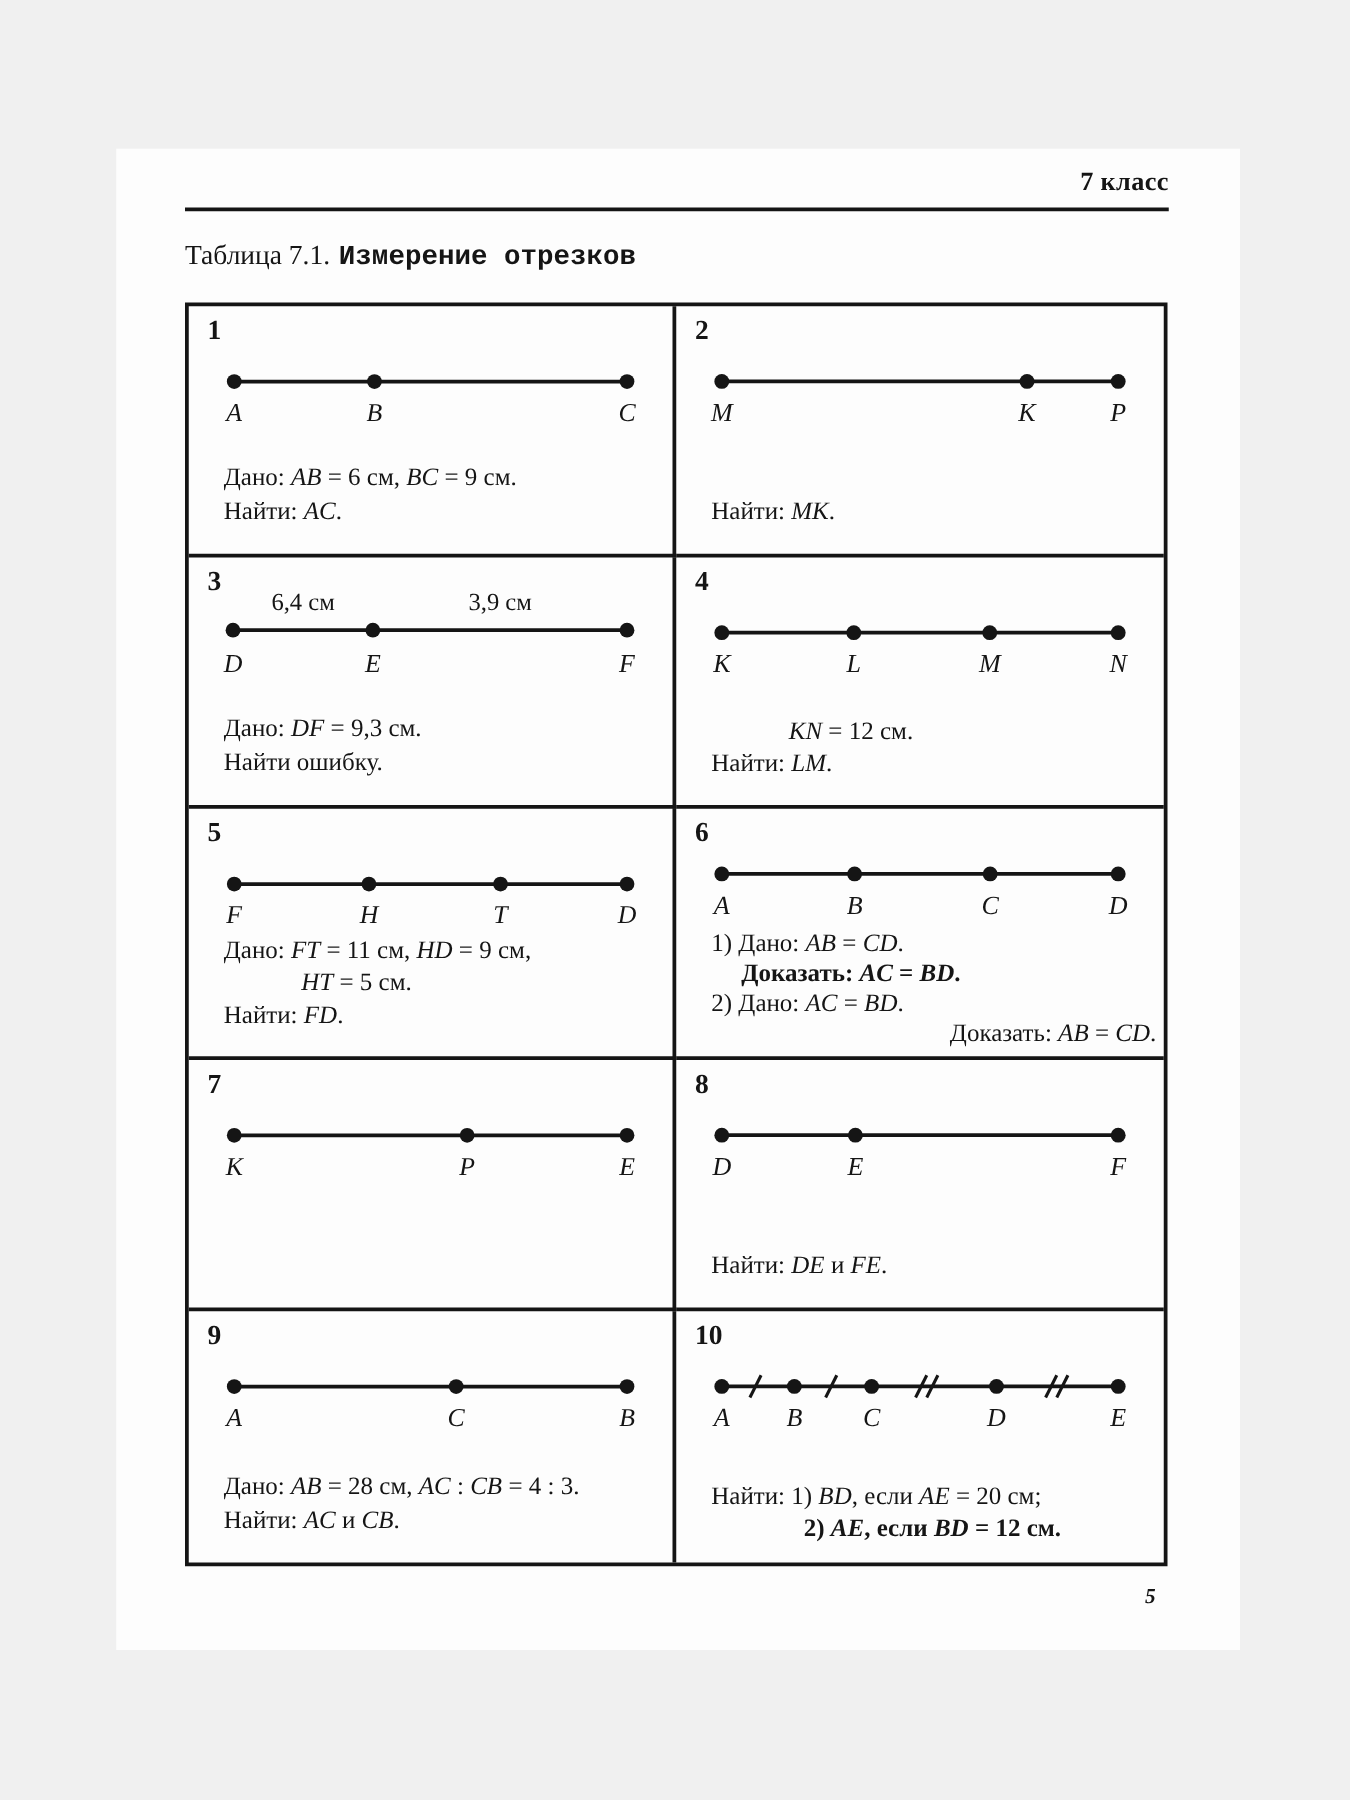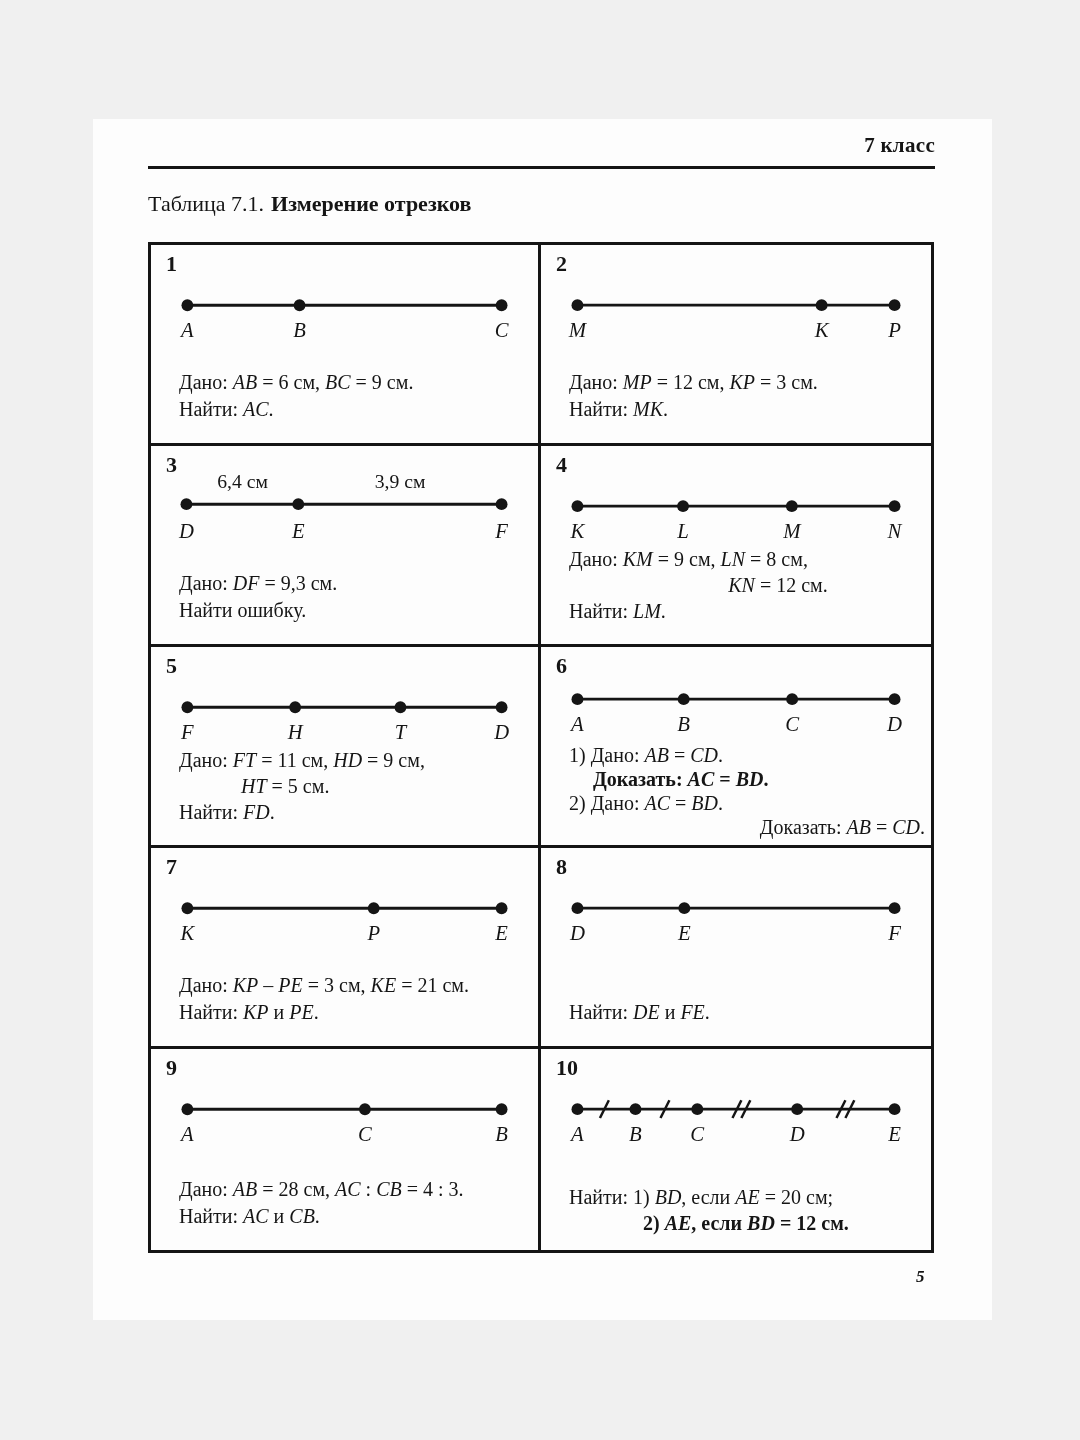--- a/index.html
+++ b/index.html
@@ -8,21 +8,21 @@
     --ink:#151515;
   }
   html,body{margin:0;padding:0;}
   body{background:var(--backdrop);font-family:"Liberation Serif","DejaVu Serif",serif;color:var(--ink);}
   .canvas{position:relative;width:1080px;height:1440px;background:var(--backdrop);overflow:hidden;}
   .page{position:absolute;left:93px;top:119px;width:899px;height:1201px;background:var(--paper);}
   .hdr{position:absolute;top:14px;left:55px;width:787px;text-align:right;
        font-size:21px;font-weight:bold;letter-spacing:.3px;}
   .rule{position:absolute;top:47px;left:55px;width:787px;height:3px;background:var(--ink);}
   .title{position:absolute;top:72px;left:55px;font-size:22px;white-space:nowrap;}
-  .title b{margin-left:7px;}
+  .title b{margin-left:7px;font-family:Liberation Mono, monospace;}
   .ptable{position:absolute;top:123px;left:55px;width:786px;height:1011px;
           border:3px solid var(--ink);box-sizing:border-box;
           display:grid;grid-template-columns:1fr 1fr;grid-template-rows:repeat(5,1fr);}
   .cell{position:relative;display:flex;flex-direction:column;box-sizing:border-box;overflow:hidden;}
   .cell.colL{border-right:3px solid var(--ink);}
   .cell.rowN{border-bottom:3px solid var(--ink);}
   .num{position:absolute;top:6px;left:15px;font-size:22px;font-weight:bold;}
   .diagram{margin:48px 30px 0 30px;height:auto;}
   .diagram svg{display:block;width:100%;overflow:visible;}
   .c2 .diagram{margin-top:26px;margin-left:29px;}  
@@ -69,21 +69,20 @@
               <line x1="6.5" y1="12" x2="326.5" y2="12" stroke="var(--ink)" stroke-width="3"></line>
               <circle cx="6.5" cy="12" r="6" fill="var(--ink)"></circle>
               <text x="6.5" y="44" text-anchor="middle" font-size="21" font-style="italic" fill="var(--ink)">M</text>
               <circle cx="252.9" cy="12" r="6" fill="var(--ink)"></circle>
               <text x="252.9" y="44" text-anchor="middle" font-size="21" font-style="italic" fill="var(--ink)">K</text>
               <circle cx="326.5" cy="12" r="6" fill="var(--ink)"></circle>
               <text x="326.5" y="44" text-anchor="middle" font-size="21" font-style="italic" fill="var(--ink)">P</text>
             </svg>
           </div>
         <div class="problem">
-            <div>Дано: <i>MP</i> = 12 см, <i>KP</i> = 3 см.</div>
             <div>Найти: <i>MK</i>.</div>
           </div>
       </div>
       <div class="cell c2 colL rowN">
         <div class="num">3</div>
         <div class="diagram">
             <svg viewBox="0 0 333 84" style="height: 84px;">
               <line x1="6.5" y1="32" x2="326.5" y2="32" stroke="var(--ink)" stroke-width="3"></line>
               <text x="63.459999999999994" y="16" text-anchor="middle" font-size="20" fill="var(--ink)">6,4 см</text>
               <text x="223.46" y="16" text-anchor="middle" font-size="20" fill="var(--ink)">3,9 см</text>
@@ -109,22 +108,21 @@
               <text x="6.5" y="44" text-anchor="middle" font-size="21" font-style="italic" fill="var(--ink)">K</text>
               <circle cx="113.06" cy="12" r="6" fill="var(--ink)"></circle>
               <text x="113.06" y="44" text-anchor="middle" font-size="21" font-style="italic" fill="var(--ink)">L</text>
               <circle cx="222.82000000000002" cy="12" r="6" fill="var(--ink)"></circle>
               <text x="222.82000000000002" y="44" text-anchor="middle" font-size="21" font-style="italic" fill="var(--ink)">M</text>
               <circle cx="326.5" cy="12" r="6" fill="var(--ink)"></circle>
               <text x="326.5" y="44" text-anchor="middle" font-size="21" font-style="italic" fill="var(--ink)">N</text>
             </svg>
           </div>
         <div class="problem">
-            <div>Дано: <i>KM</i> = 9 см, <i>LN</i> = 8 см,</div>
-            <div style="padding-left: 62px; text-align: center;"><i>KN</i> = 12 см.</div>
+            <div style="padding-left: 62px;"><i>KN</i> = 12 см.</div>
             <div>Найти: <i>LM</i>.</div>
           </div>
       </div>
       <div class="cell c4 colL rowN">
         <div class="num">5</div>
         <div class="diagram">
             <svg viewBox="0 0 333 52" style="height: 52px;">
               <line x1="6.5" y1="12" x2="326.5" y2="12" stroke="var(--ink)" stroke-width="3"></line>
               <circle cx="6.5" cy="12" r="6" fill="var(--ink)"></circle>
               <text x="6.5" y="44" text-anchor="middle" font-size="21" font-style="italic" fill="var(--ink)">F</text>
@@ -169,24 +167,20 @@
         <div class="diagram">
             <svg viewBox="0 0 333 52" style="height: 52px;">
               <line x1="6.5" y1="12" x2="326.5" y2="12" stroke="var(--ink)" stroke-width="3"></line>
               <circle cx="6.5" cy="12" r="6" fill="var(--ink)"></circle>
               <text x="6.5" y="44" text-anchor="middle" font-size="21" font-style="italic" fill="var(--ink)">K</text>
               <circle cx="196.26" cy="12" r="6" fill="var(--ink)"></circle>
               <text x="196.26" y="44" text-anchor="middle" font-size="21" font-style="italic" fill="var(--ink)">P</text>
               <circle cx="326.5" cy="12" r="6" fill="var(--ink)"></circle>
               <text x="326.5" y="44" text-anchor="middle" font-size="21" font-style="italic" fill="var(--ink)">E</text>
             </svg>
-          </div>
-        <div class="problem">
-            <div>Дано: <i>KP</i> – <i>PE</i> = 3 см, <i>KE</i> = 21 см.</div>
-            <div>Найти: <i>KP</i> и <i>PE</i>.</div>
           </div>
       </div>
       <div class="cell c7 rowN">
         <div class="num">8</div>
         <div class="diagram">
             <svg viewBox="0 0 333 52" style="height: 52px;">
               <line x1="6.5" y1="12" x2="326.5" y2="12" stroke="var(--ink)" stroke-width="3"></line>
               <circle cx="6.5" cy="12" r="6" fill="var(--ink)"></circle>
               <text x="6.5" y="44" text-anchor="middle" font-size="21" font-style="italic" fill="var(--ink)">D</text>
               <circle cx="114.34" cy="12" r="6" fill="var(--ink)"></circle>

